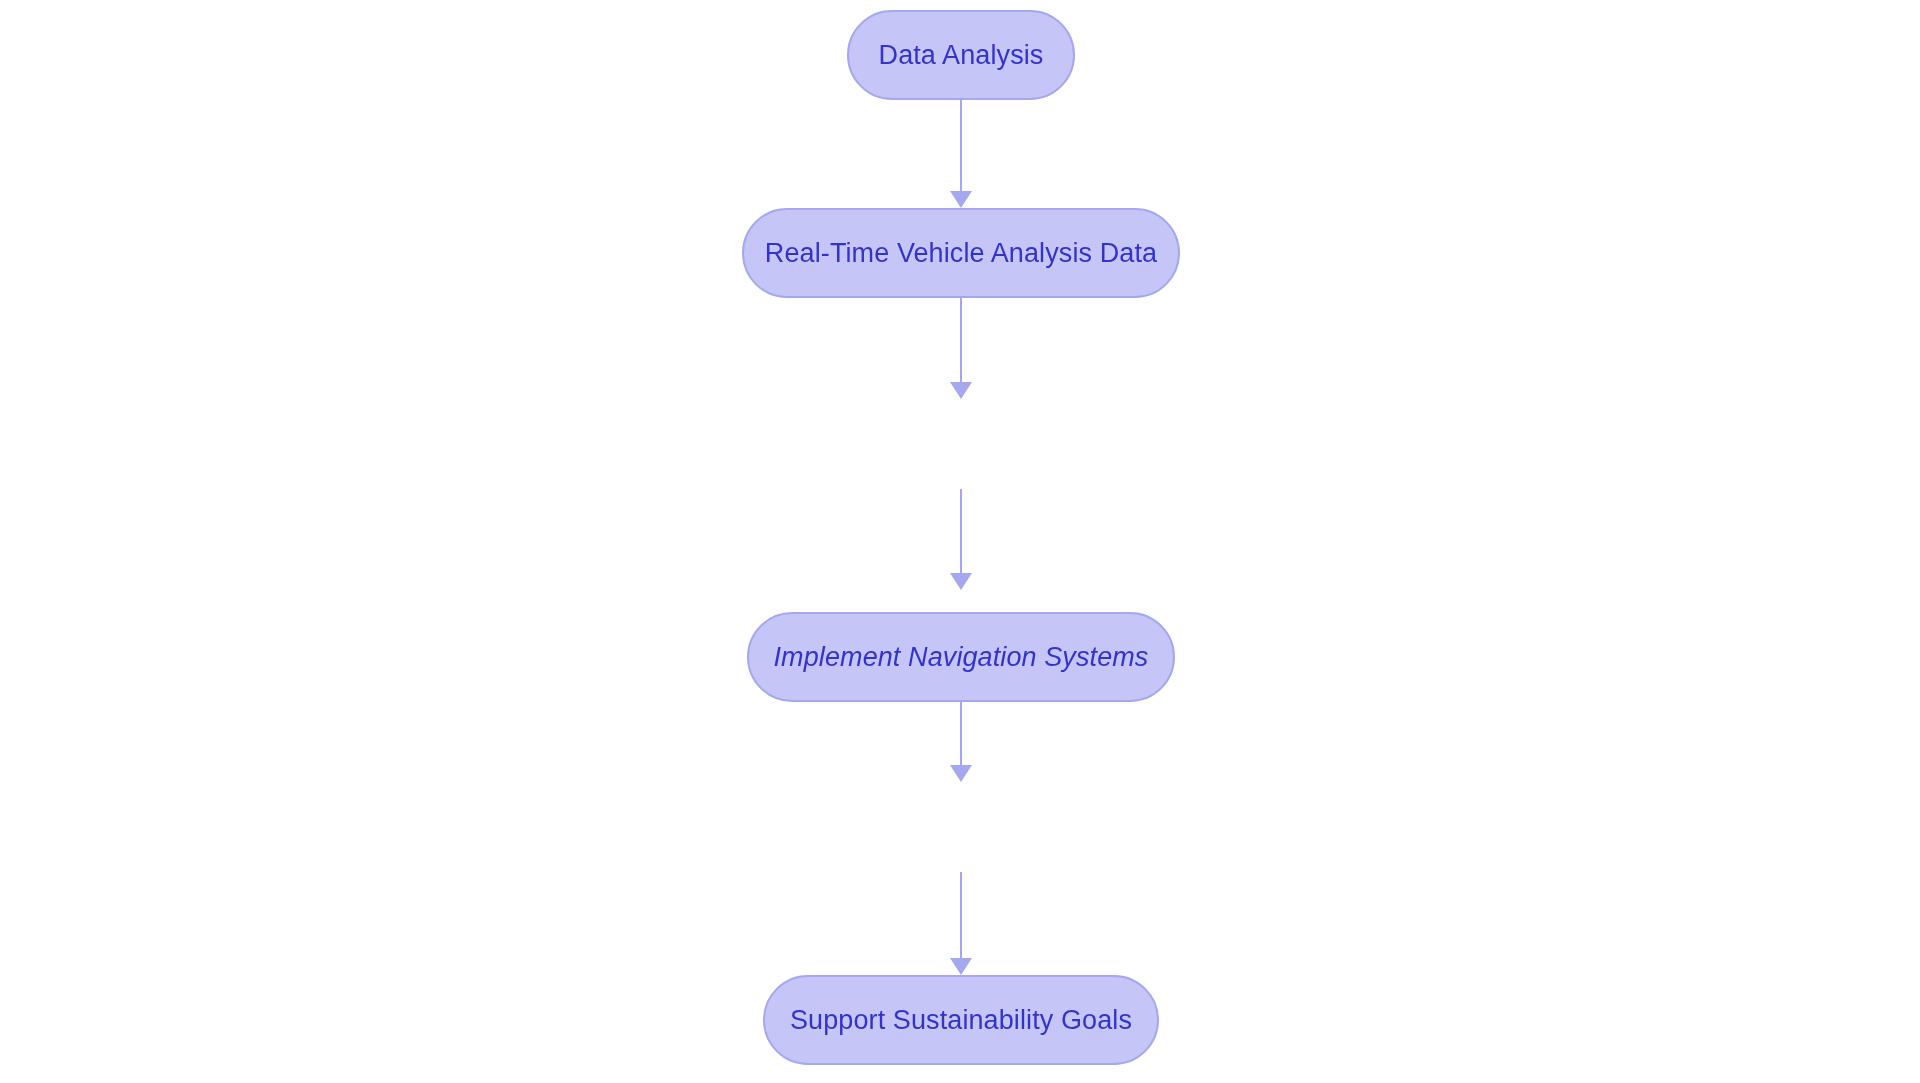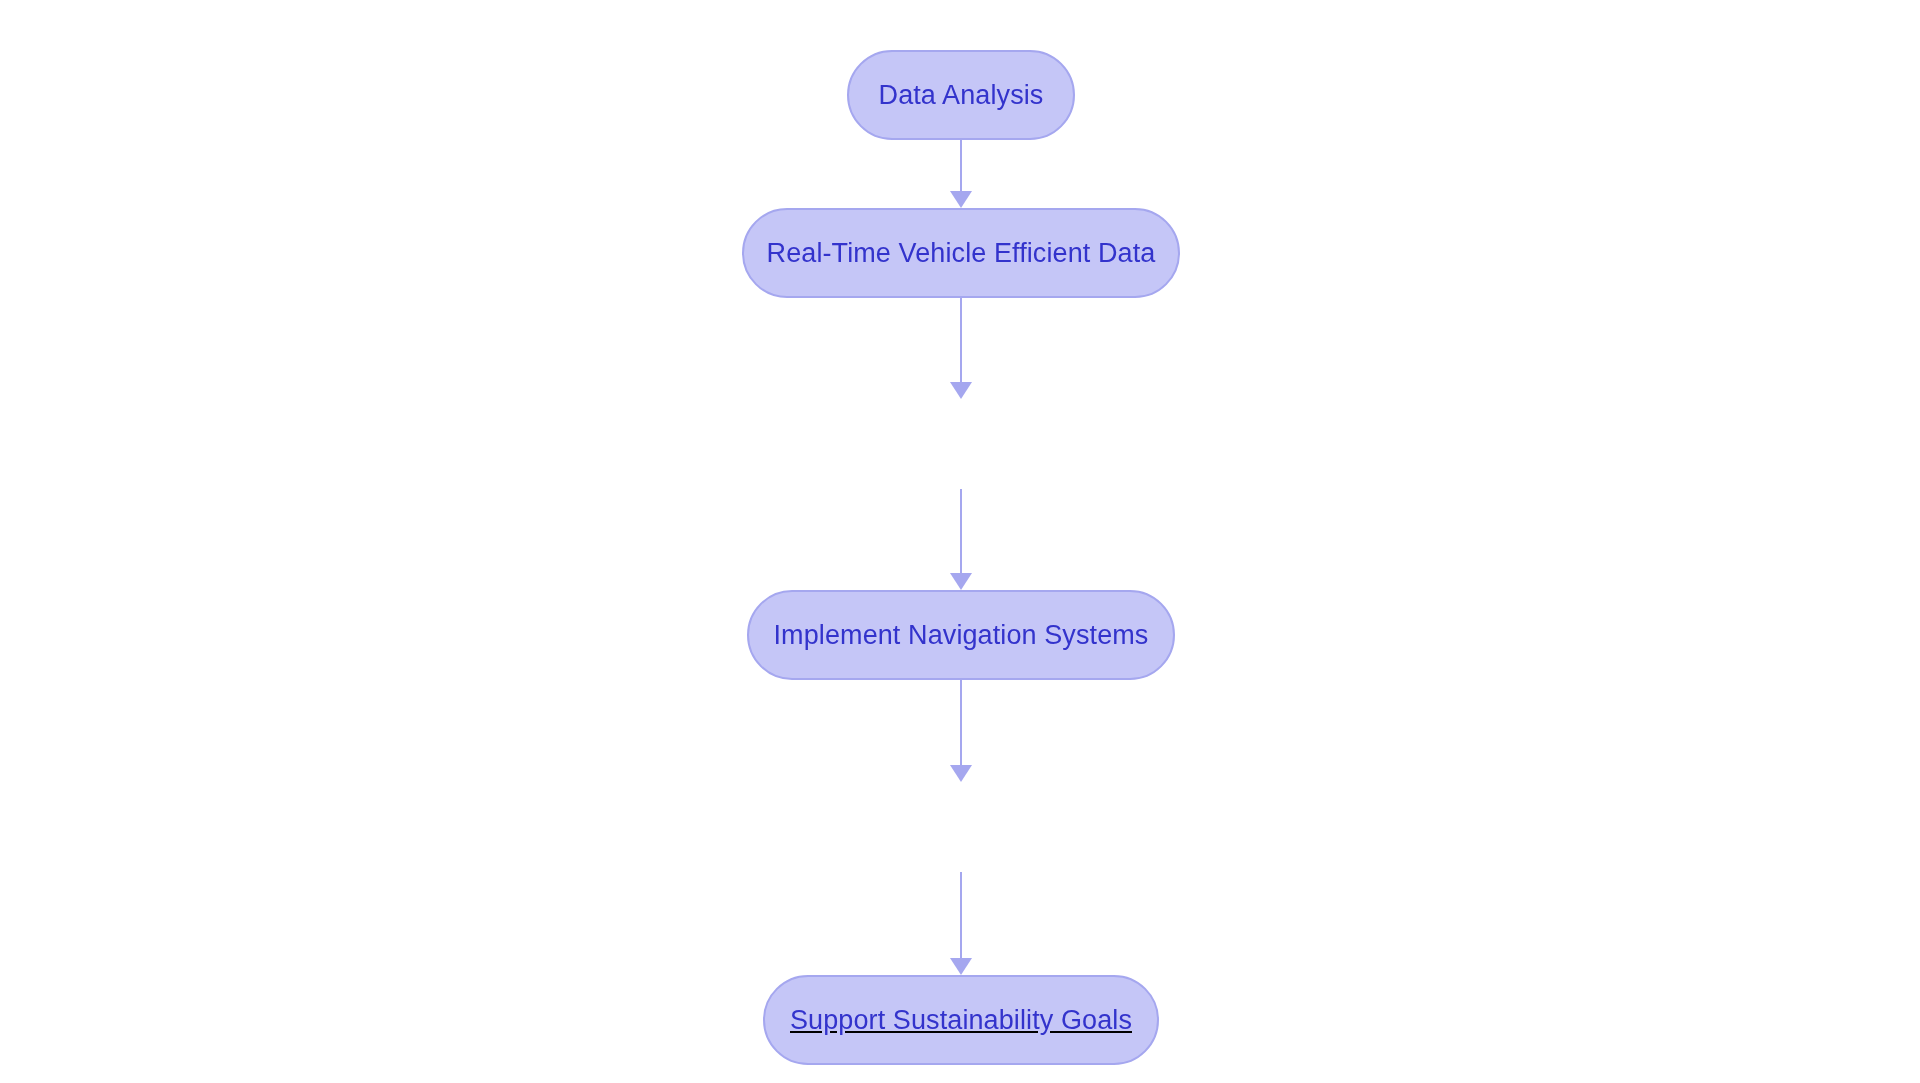--- a/index.html
+++ b/index.html
@@ -91,27 +91,27 @@
     </div>
     <div class="connector" style="top: 680px; height: 102px; left: 961px;">
       <div class="stem" style="height: 87px;"></div>
       <div class="head"></div>
     </div>
     <div class="connector" style="top: 872px; height: 103px; left: 961px;">
       <div class="stem" style="height: 88px;"></div>
       <div class="head"></div>
     </div>
 
-    <div class="node" style="top: 10px; width: 228px; left: 961px; margin-top: 40px;">
+    <div class="node" style="top: 10px; width: 228px; left: 961px;">
       <span class="node-label">Data Analysis</span>
     </div>
     <div class="node" style="top: 208px; width: 438px; left: 961px;">
-      <span class="node-label">Real-Time Vehicle Efficient Data</span>
+      <span class="node-label">Real-Time Vehicle Analysis Data</span>
     </div>
-    <div class="node" style="top: 590px; width: 428px; left: 961px;">
+    <div class="node" style="top: 612px; width: 428px; left: 961px; font-style: italic;">
       <span class="node-label">Implement Navigation Systems</span>
     </div>
-    <div class="node" style="top: 975px; width: 396px; left: 961px; text-decoration: underline;">
+    <div class="node" style="top: 975px; width: 396px; left: 961px;">
       <span class="node-label">Support Sustainability Goals</span>
     </div>
 
   </div>
 </div>
 
 </body></html>

